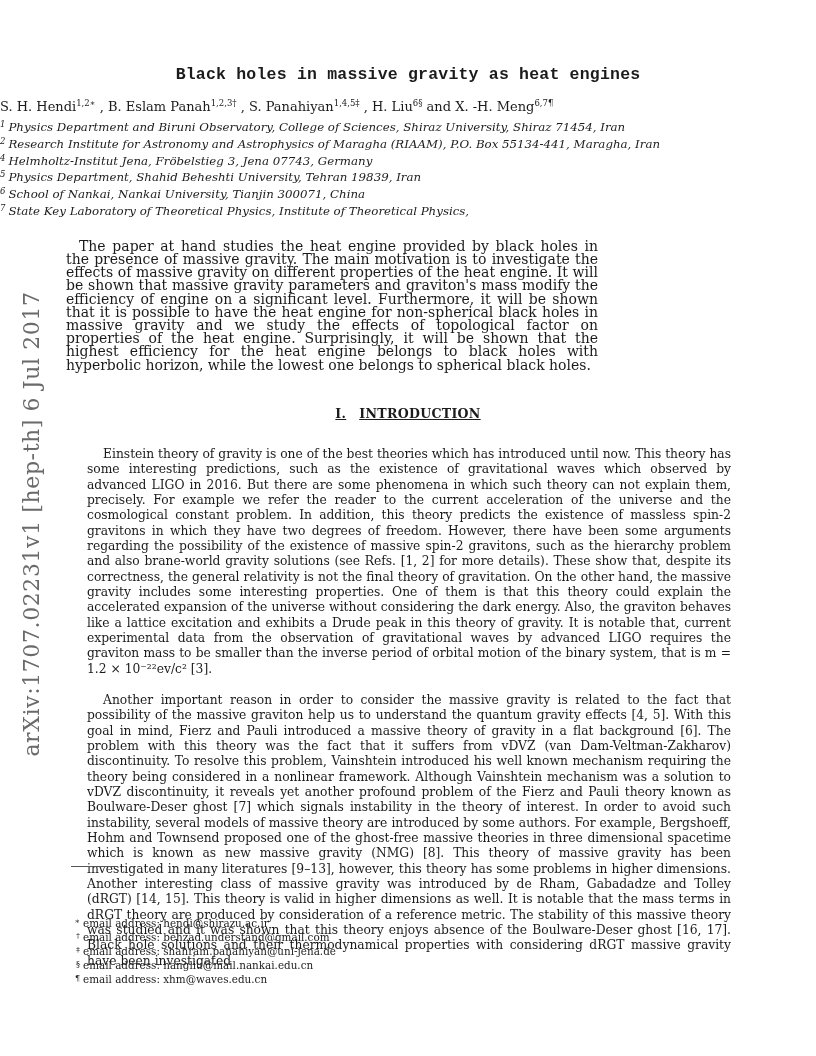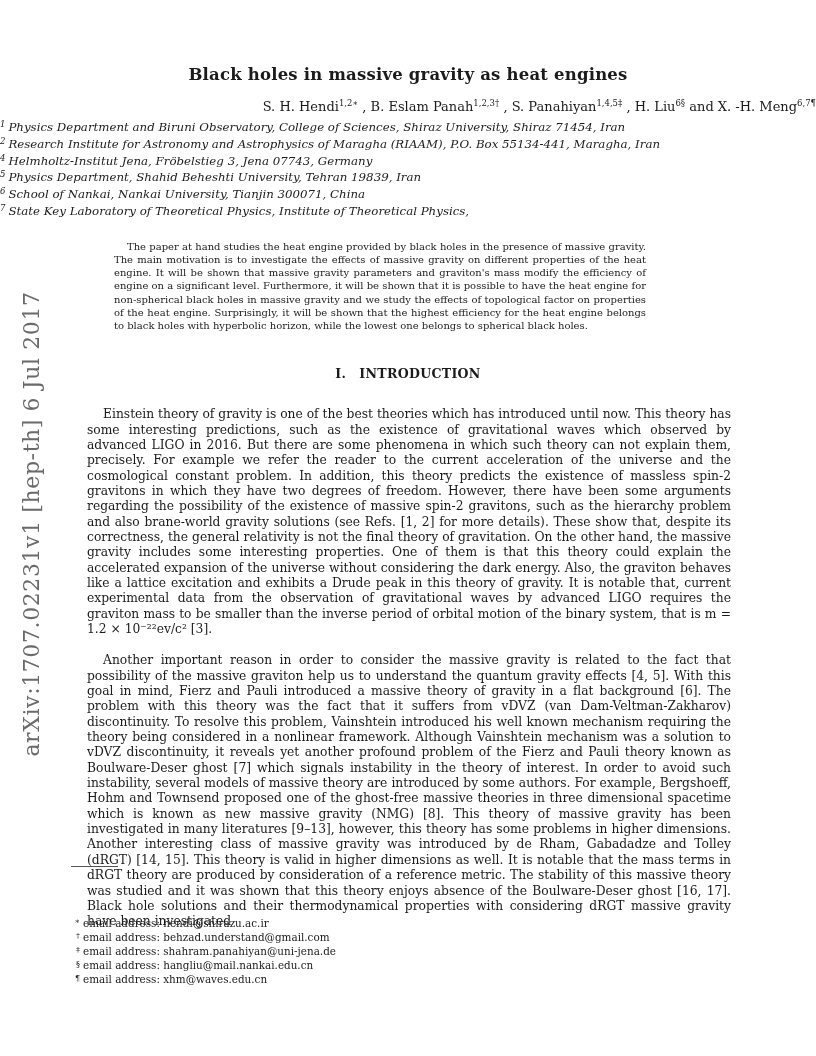--- a/index.html
+++ b/index.html
@@ -24,53 +24,55 @@
     letter-spacing: 0.6px;
     color: #6a6a6a;
   }
   .title {
     margin: 0;
     padding-top: 65px;
     text-align: center;
     font-size: 16.5px;
     font-weight: bold;
     letter-spacing: 0.2px;
+    font-family: Liberation Mono, monospace;
   }
   .authors {
     margin-top: 14px;
-    text-align: right;
+    text-align: left;
     font-size: 13px;
   }
   .authors .sup, .aff .sup {
     font-size: 8.5px;
     vertical-align: 5px;
     letter-spacing: 0;
   }
   .affiliations {
     margin-top: 4px;
     text-align: left;
     font-style: italic;
     font-size: 11.8px;
     line-height: 13.8px;
   }
   .aff .sup { vertical-align: 4px; margin-right: 3px; }
   .abstract {
     width: 532px;
-    margin: 21px auto 0 114px;
+    margin: 21px auto 0 66px;
     text-align: justify;
-    font-size: 10px;
+    font-size: 14px;
     line-height: 13.2px;
   }
   .abstract p { margin: 0; text-indent: 13px; }
   .section-heading {
     margin-top: 34px;
     text-align: center;
     font-size: 12.6px;
     font-weight: bold;
     letter-spacing: 0.3px;
+    text-decoration: underline;
   }
   .section-heading .sec-num { margin-right: 13px; }
   .body-text {
     width: 676px;
     margin: 26px 0 0 71px;
     text-align: justify;
     font-size: 12.3px;
     line-height: 15.35px;
   }
   .body-text p { margin: 16px; text-indent: 16px; }

